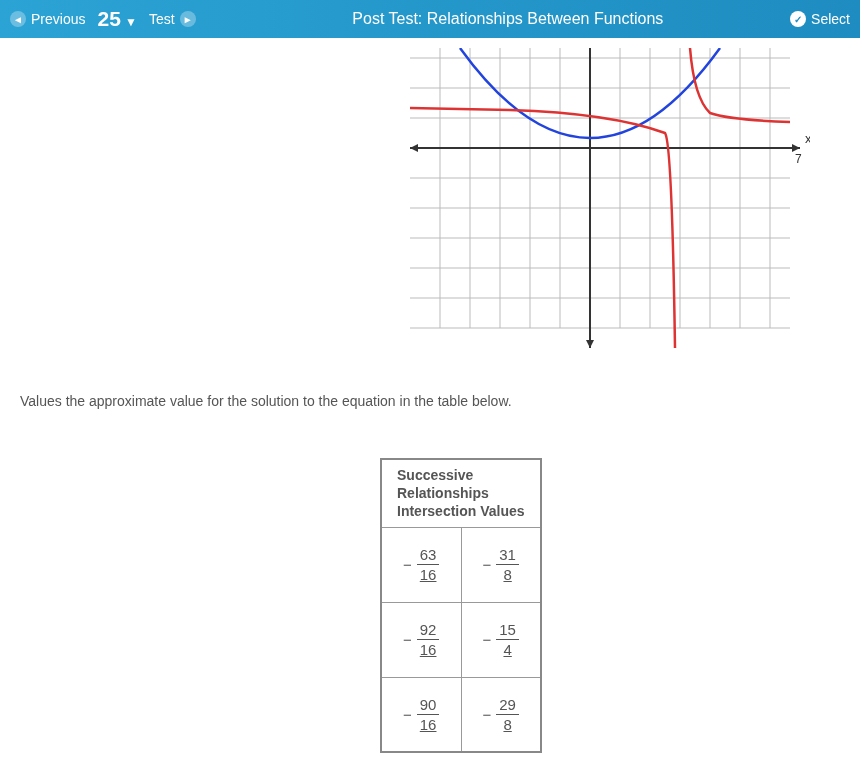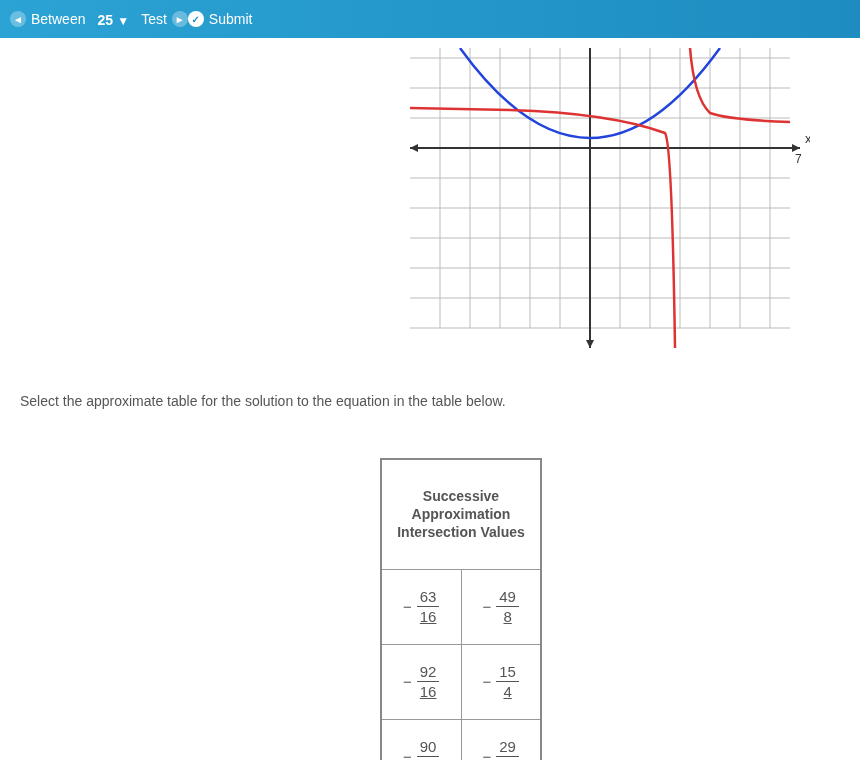--- a/index.html
+++ b/index.html
@@ -30,21 +30,21 @@
     }
     .nav-btn {
       display: flex;
       align-items: center;
       gap: 5px;
       color: white;
       cursor: pointer;
       font-size: 14px;
     }
     .page-num {
-      font-size: 14px;
+      font-size: 21px;
       font-weight: bold;
       color: white;
     }
     .chevron-down {
       font-size: 12px;
     }
     .title {
       flex: 1;
       text-align: center;
       font-size: 16px;
@@ -107,25 +107,25 @@
     }
     table {
       border-collapse: collapse;
       border: 2px solid #888;
     }
     th, td {
       border: 1px solid #999;
       padding: 0;
     }
     th {
-      padding: 27px 15px;
+      padding: 6px 15px;
       font-size: 14px;
       font-weight: bold;
       color: #555;
-      text-align: center;
+      text-align: left;
       line-height: 1.3;
     }
     td {
       width: 80px;
       height: 75px;
       text-align: center;
       vertical-align: middle;
     }
     .fraction {
       display: inline-flex;
@@ -150,34 +150,35 @@
       margin-right: 2px;
     }
   </style>
 </head>
 <body>
 
 <div class="header">
   <div class="nav-left">
     <div class="nav-btn">
       <span class="arrow-icon">◄</span>
-      <span>Between</span>
+      <span>Previous</span>
     </div>
     <div>
       <span class="page-num">25</span>
       <span class="chevron-down">▼</span>
     </div>
     <div class="nav-btn">
       <span>Test</span>
       <span class="arrow-icon">►</span>
     </div>
   </div>
+  <div class="title">Post Test: Relationships Between Functions</div>
   <div class="submit">
     <span class="check-icon">✓</span>
-    <span>Submit</span>
+    <span>Select</span>
   </div>
 </div>
 
 <div class="content">
 
   <div class="graph-container">
     <svg width="400" height="310" viewBox="0 0 400 310">
 
       <g stroke="#bbb" stroke-width="1">
         <line x1="30" y1="0" x2="30" y2="280"></line>
@@ -215,49 +216,49 @@
       <text x="385" y="115" font-size="12" fill="#333">7</text>
 
       <path d="M 50 0 Q 180 180 310 0" stroke="#2244dd" stroke-width="2.5" fill="none"></path>
 
       <path d="M 0 60 L 100 62 Q 200 65 255 85 Q 262 95 265 300" stroke="#dd3333" stroke-width="2.5" fill="none"></path>
 
       <path d="M 280 0 Q 284 50 300 65 Q 320 72 380 74" stroke="#dd3333" stroke-width="2.5" fill="none"></path>
     </svg>
   </div>
 
-  <div class="instruction">Select the approximate table for the solution to the equation in the table below.</div>
+  <div class="instruction">Values the approximate value for the solution to the equation in the table below.</div>
 
   <div class="table-container">
     <table>
       <thead>
         <tr>
           <th colspan="2">
             <span>Successive</span><br>
-            <span>Approximation</span><br>
+            <span>Relationships</span><br>
             <span>Intersection Values</span>
           </th>
         </tr>
       </thead>
       <tbody>
         <tr>
           <td>
             <span class="fraction">
                 <span class="neg">−</span>
                 <span class="frac-parts">
                   <span class="frac-num">63</span>
                   <span class="frac-den">16</span>
                 </span>
               </span>
           </td>
           <td>
             <span class="fraction">
                 <span class="neg">−</span>
                 <span class="frac-parts">
-                  <span class="frac-num">49</span>
+                  <span class="frac-num">31</span>
                   <span class="frac-den">8</span>
                 </span>
               </span>
           </td>
         </tr>
         <tr>
           <td>
             <span class="fraction">
                 <span class="neg">−</span>
                 <span class="frac-parts">

